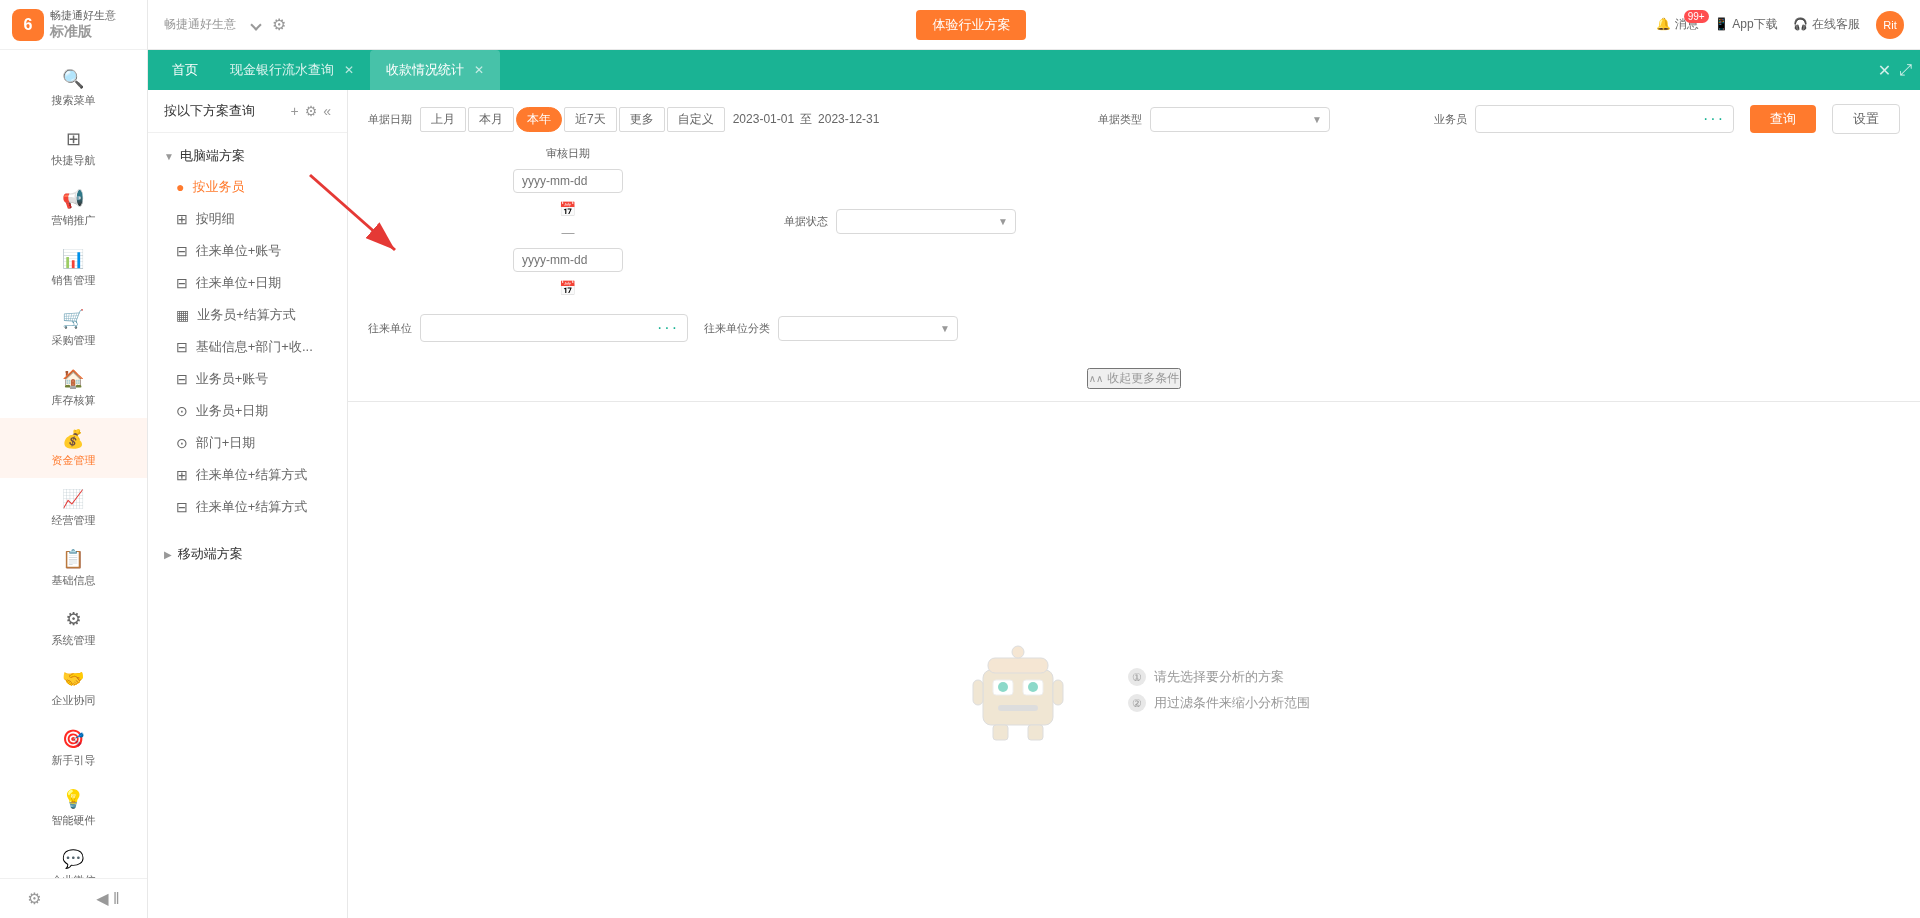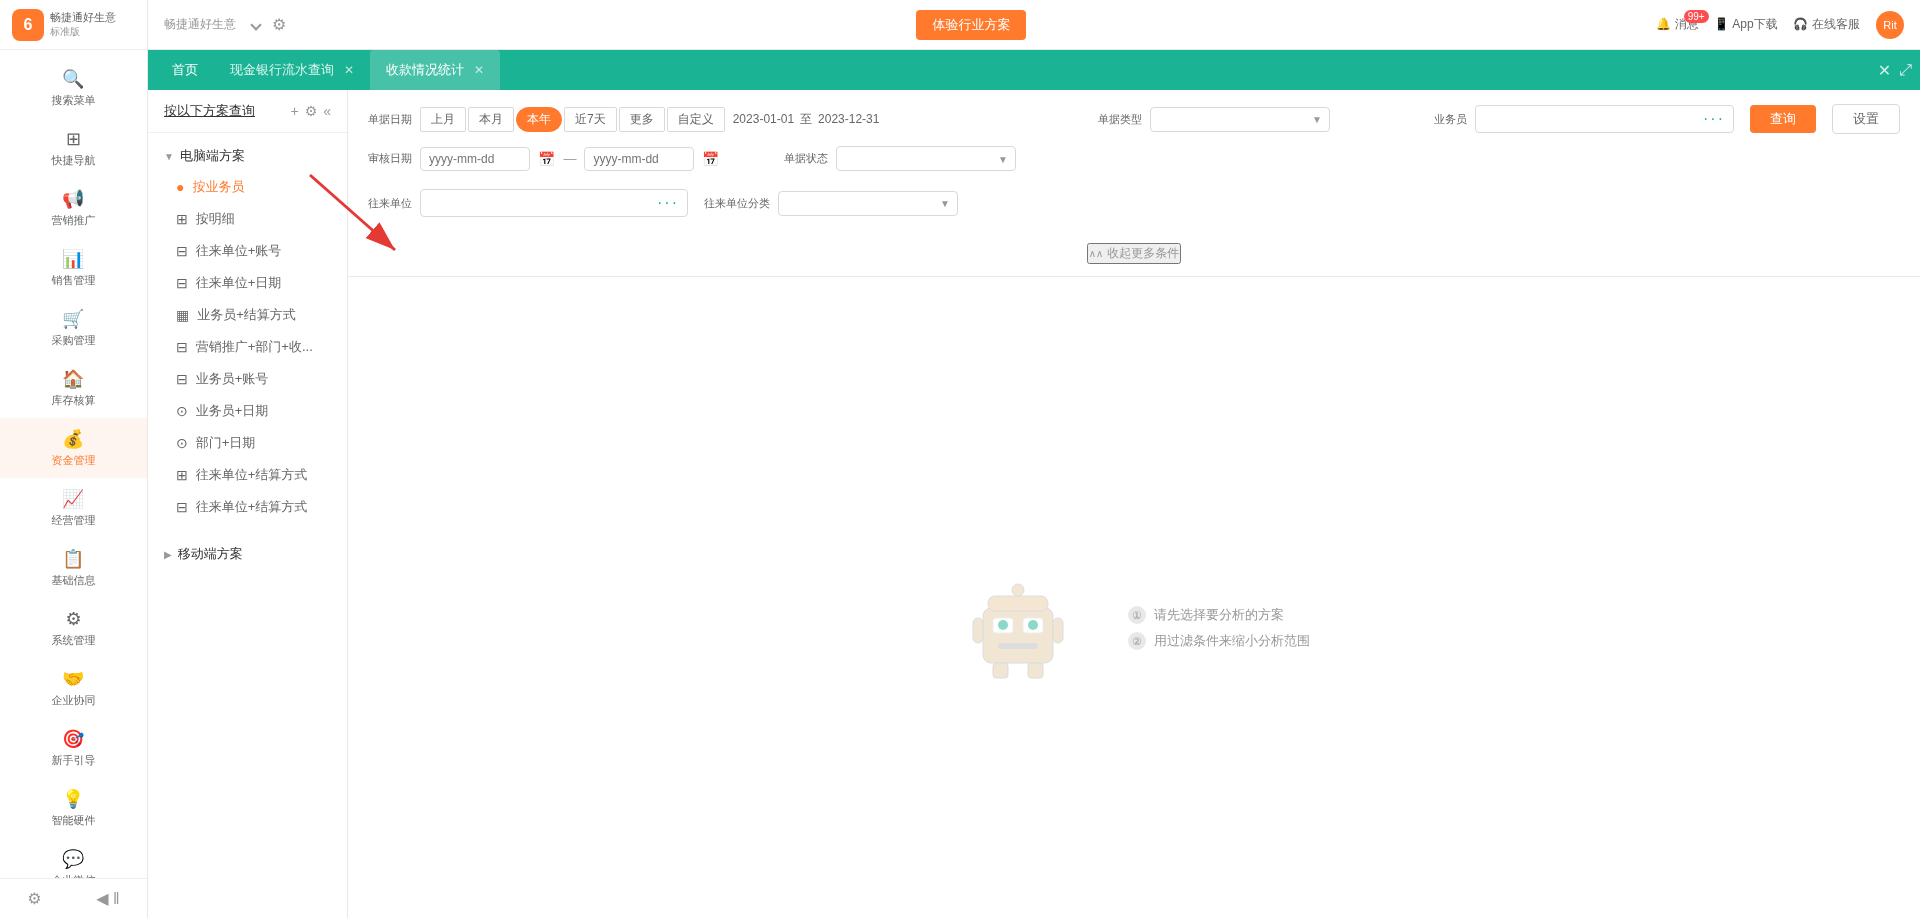--- a/index.html
+++ b/index.html
@@ -6,21 +6,21 @@
     body { font-family: 'Microsoft YaHei', Arial, sans-serif; font-size: 13px; background: #f5f5f5; color: #333; overflow: hidden; }
 
     
     .app-wrapper { display: flex; height: 918px; width: 1920px; }
 
     
     .sidebar { width: 148px; background: #fff; border-right: 1px solid #e8e8e8; display: flex; flex-direction: column; flex-shrink: 0; }
     .sidebar-logo { height: 50px; background: #fff; display: flex; align-items: center; padding: 0 12px; border-bottom: 1px solid #f0f0f0; }
     .logo-icon { width: 32px; height: 32px; background: #ff7a2d; border-radius: 8px; display: flex; align-items: center; justify-content: center; color: white; font-size: 16px; font-weight: bold; margin-right: 6px; }
     .logo-text { font-size: 11px; color: #666; line-height: 1.3; }
-    .logo-badge { font-size: 10px; color: #999; }
+    .logo-badge { font-size: 14px; color: #999; font-weight: bold; }
     .sidebar-nav { flex: 1; overflow-y: auto; padding: 8px 0; }
     .sidebar-item { display: flex; flex-direction: column; align-items: center; padding: 10px 0; cursor: pointer; color: #666; font-size: 11px; }
     .sidebar-item.active { color: #ff7a2d; background: #fff5f0; }
     .sidebar-item .s-icon { font-size: 18px; margin-bottom: 3px; }
     .sidebar-footer { padding: 10px 0; border-top: 1px solid #f0f0f0; display: flex; align-items: center; justify-content: space-around; }
     .sidebar-footer-icon { color: #999; font-size: 16px; cursor: pointer; }
 
     
     .main-area { flex: 1; display: flex; flex-direction: column; overflow: hidden; }
 
@@ -70,21 +70,21 @@
     .settings-btn { background: white; color: #666; border: 1px solid #d9d9d9; }
 
     
     .collapse-row { display: flex; justify-content: center; padding: 12px 0; background: white; border-bottom: 1px solid #e8e8e8; }
     .collapse-btn { display: flex; align-items: center; gap: 4px; color: #999; font-size: 12px; cursor: pointer; }
     .collapse-icon { font-size: 10px; }
 
     
     .plan-sidebar { width: 200px; background: white; border-right: 1px solid #e8e8e8; flex-shrink: 0; overflow-y: auto; }
     .plan-header { display: flex; align-items: center; justify-content: space-between; padding: 12px 16px; border-bottom: 1px solid #f0f0f0; }
-    .plan-header-title { font-size: 13px; color: #333; text-decoration: underline; }
+    .plan-header-title { font-size: 13px; color: #333; }
     .plan-header-actions { display: flex; gap: 6px; align-items: center; }
     .plan-header-btn { color: #999; font-size: 14px; cursor: pointer; background: none; border: none; }
     .plan-section { padding: 8px 0; }
     .plan-section-title { display: flex; align-items: center; gap: 6px; padding: 6px 16px; font-size: 13px; color: #333; cursor: pointer; }
     .plan-section-arrow { font-size: 10px; color: #999; }
     .plan-item { display: flex; align-items: center; gap: 8px; padding: 7px 16px 7px 28px; font-size: 13px; color: #666; cursor: pointer; }
     .plan-item.active { color: #ff7a2d; }
     .plan-item-icon { font-size: 14px; }
     .plan-item-icon.orange { color: #ff7a2d; }
     .empty-hints { color: #999; font-size: 13px; line-height: 2; }
@@ -252,21 +252,21 @@
           <div class="plan-item">
             <span class="plan-item-icon">⊟</span>
             <span>往来单位+日期</span>
           </div>
           <div class="plan-item">
             <span class="plan-item-icon">▦</span>
             <span>业务员+结算方式</span>
           </div>
           <div class="plan-item">
             <span class="plan-item-icon">⊟</span>
-            <span>营销推广+部门+收...</span>
+            <span>基础信息+部门+收...</span>
           </div>
           <div class="plan-item">
             <span class="plan-item-icon">⊟</span>
             <span>业务员+账号</span>
           </div>
           <div class="plan-item">
             <span class="plan-item-icon">⊙</span>
             <span>业务员+日期</span>
           </div>
           <div class="plan-item">
@@ -326,21 +326,21 @@
                 <div style="flex:1; border: 1px solid #d9d9d9; border-radius: 4px; padding: 4px 8px; min-width: 180px; display:flex; align-items:center; justify-content:space-between;">
                   <span></span>
                   <span class="more-dots">···</span>
                 </div>
               </div>
               <button class="filter-action-btn query-btn">查询</button>
               <button class="filter-action-btn settings-btn">设置</button>
             </div>
 
             <div class="filter-row">
-              <div class="filter-field" style="max-width: 400px;">
+              <div class="filter-field" style="max-width: 400px; flex-direction: column;">
                 <span class="field-label">审核日期</span>
                 <input class="date-input" placeholder="yyyy-mm-dd" style="">
                 <span class="calendar-icon">📅</span>
                 <span class="date-separator">—</span>
                 <input class="date-input" placeholder="yyyy-mm-dd" style="">
                 <span class="calendar-icon">📅</span>
               </div>
               <div class="filter-field" style="max-width: 320px;">
                 <span class="field-label">单据状态</span>
                 <div class="select-wrapper">

